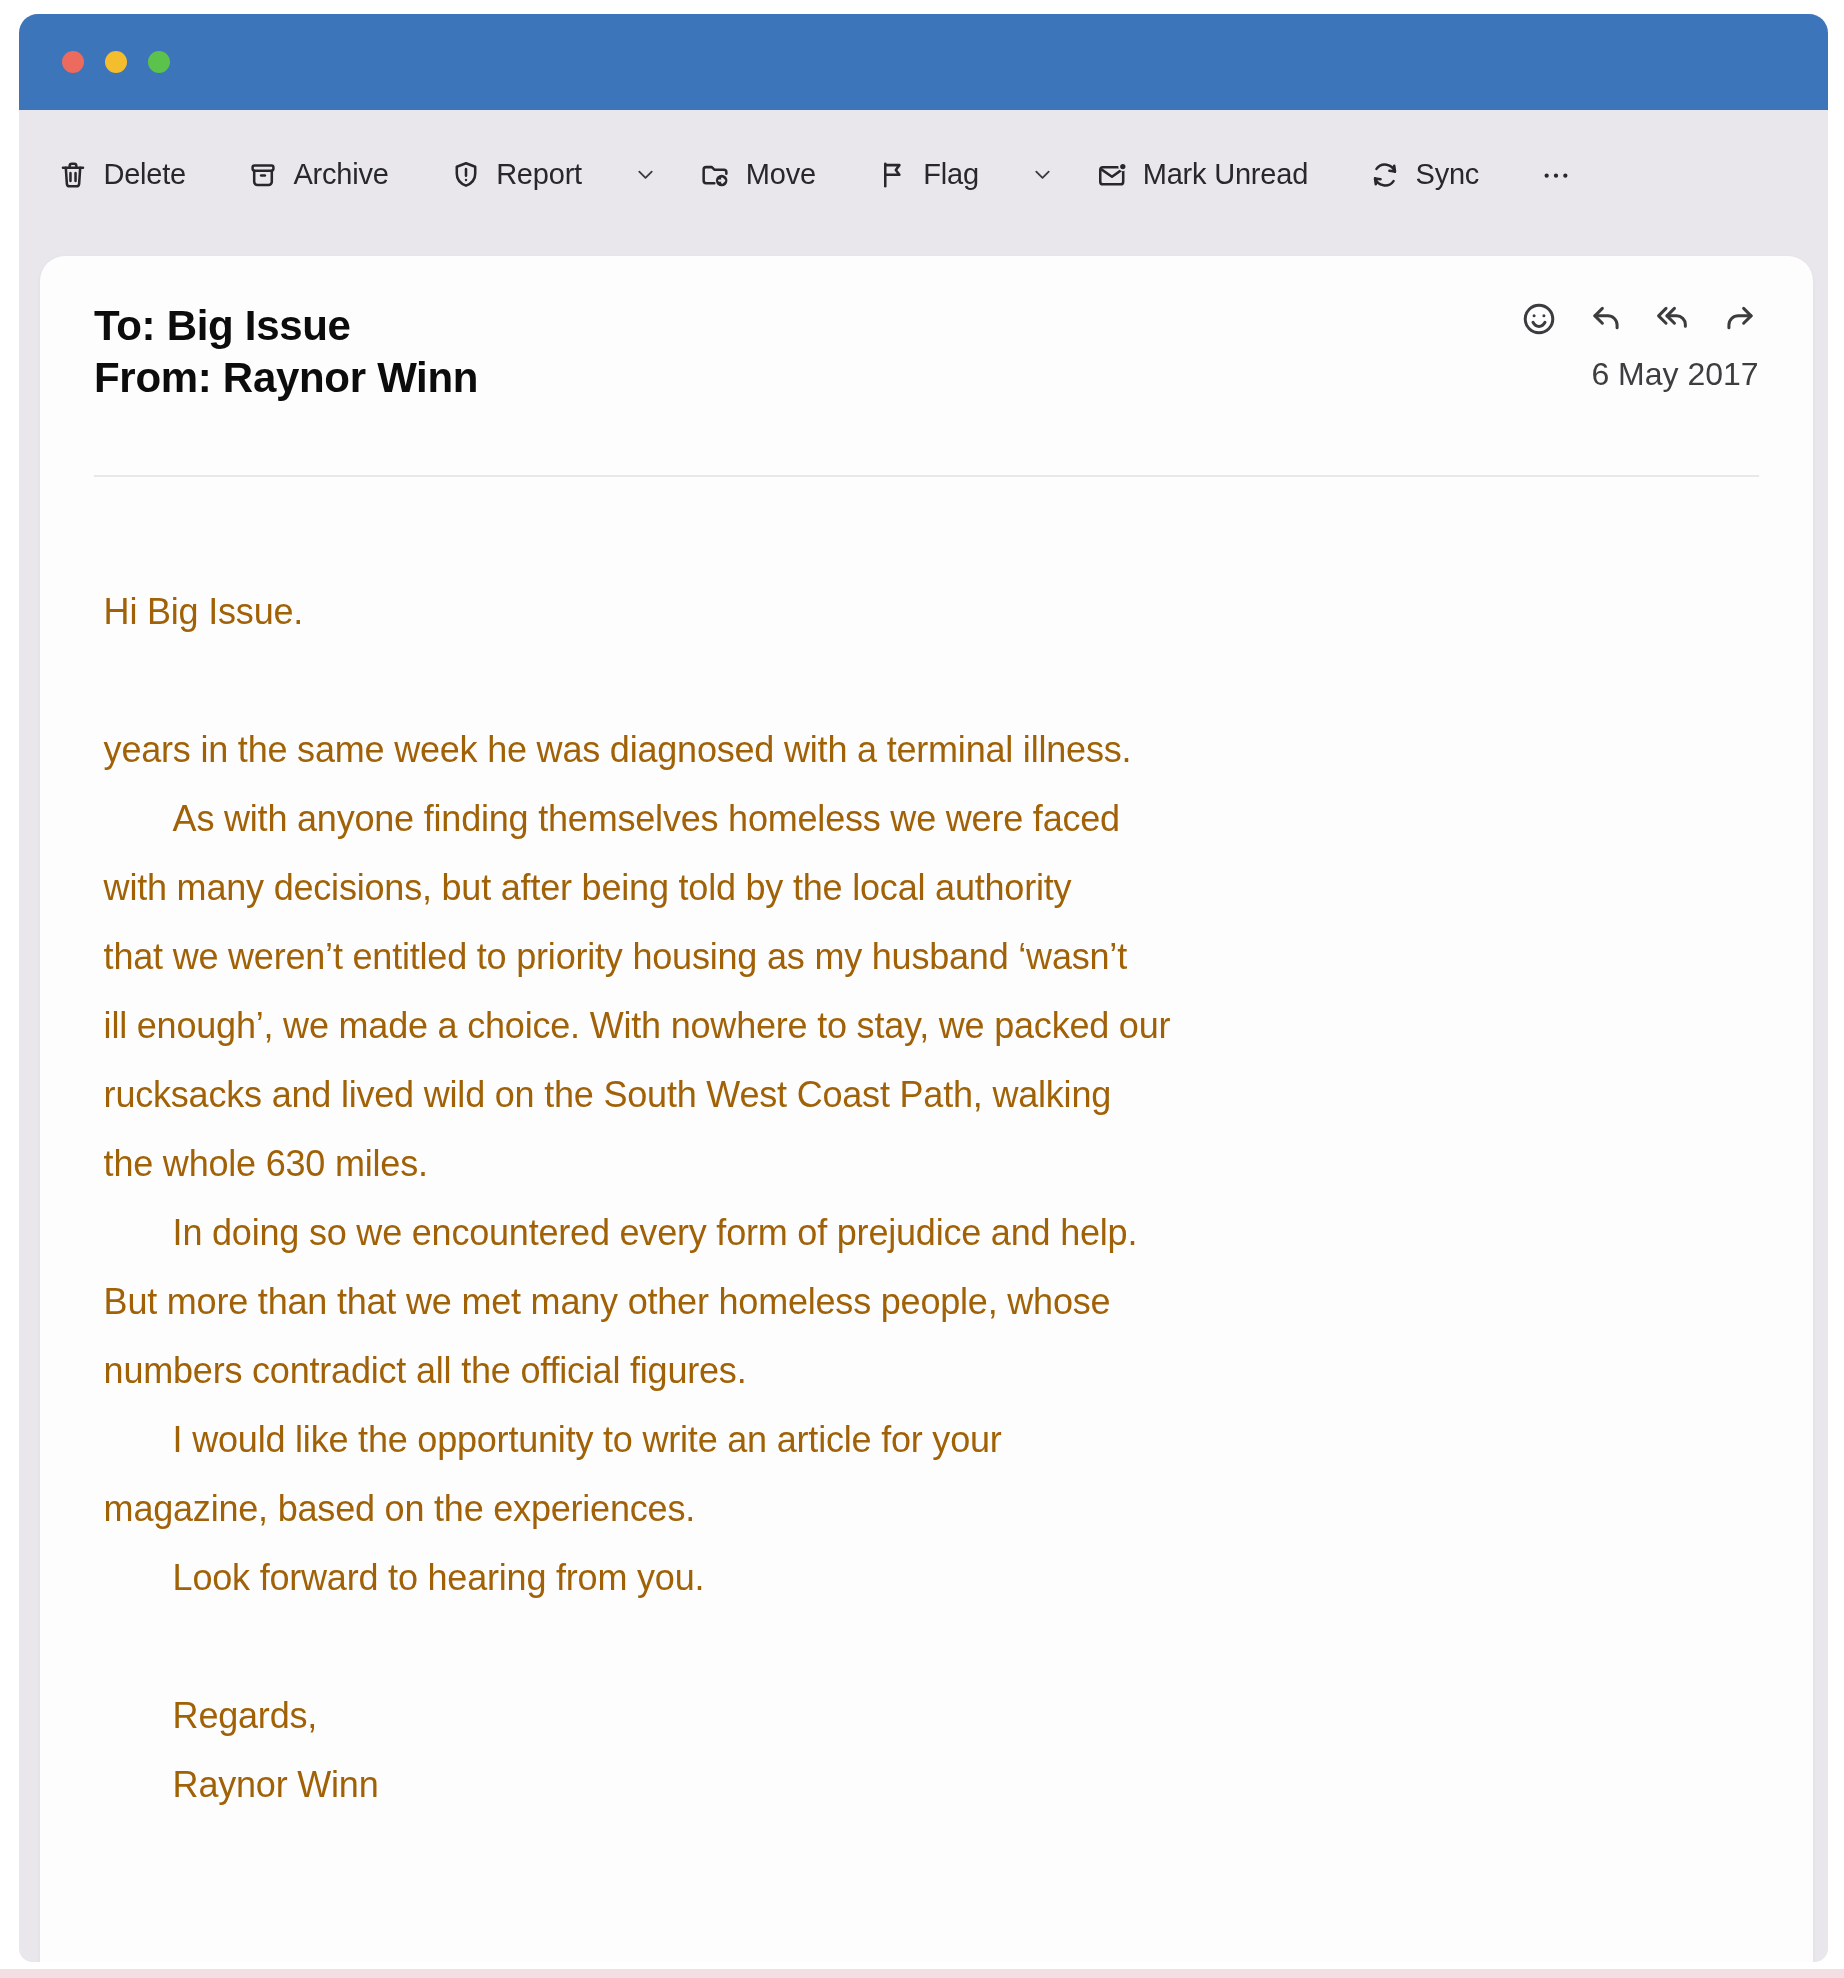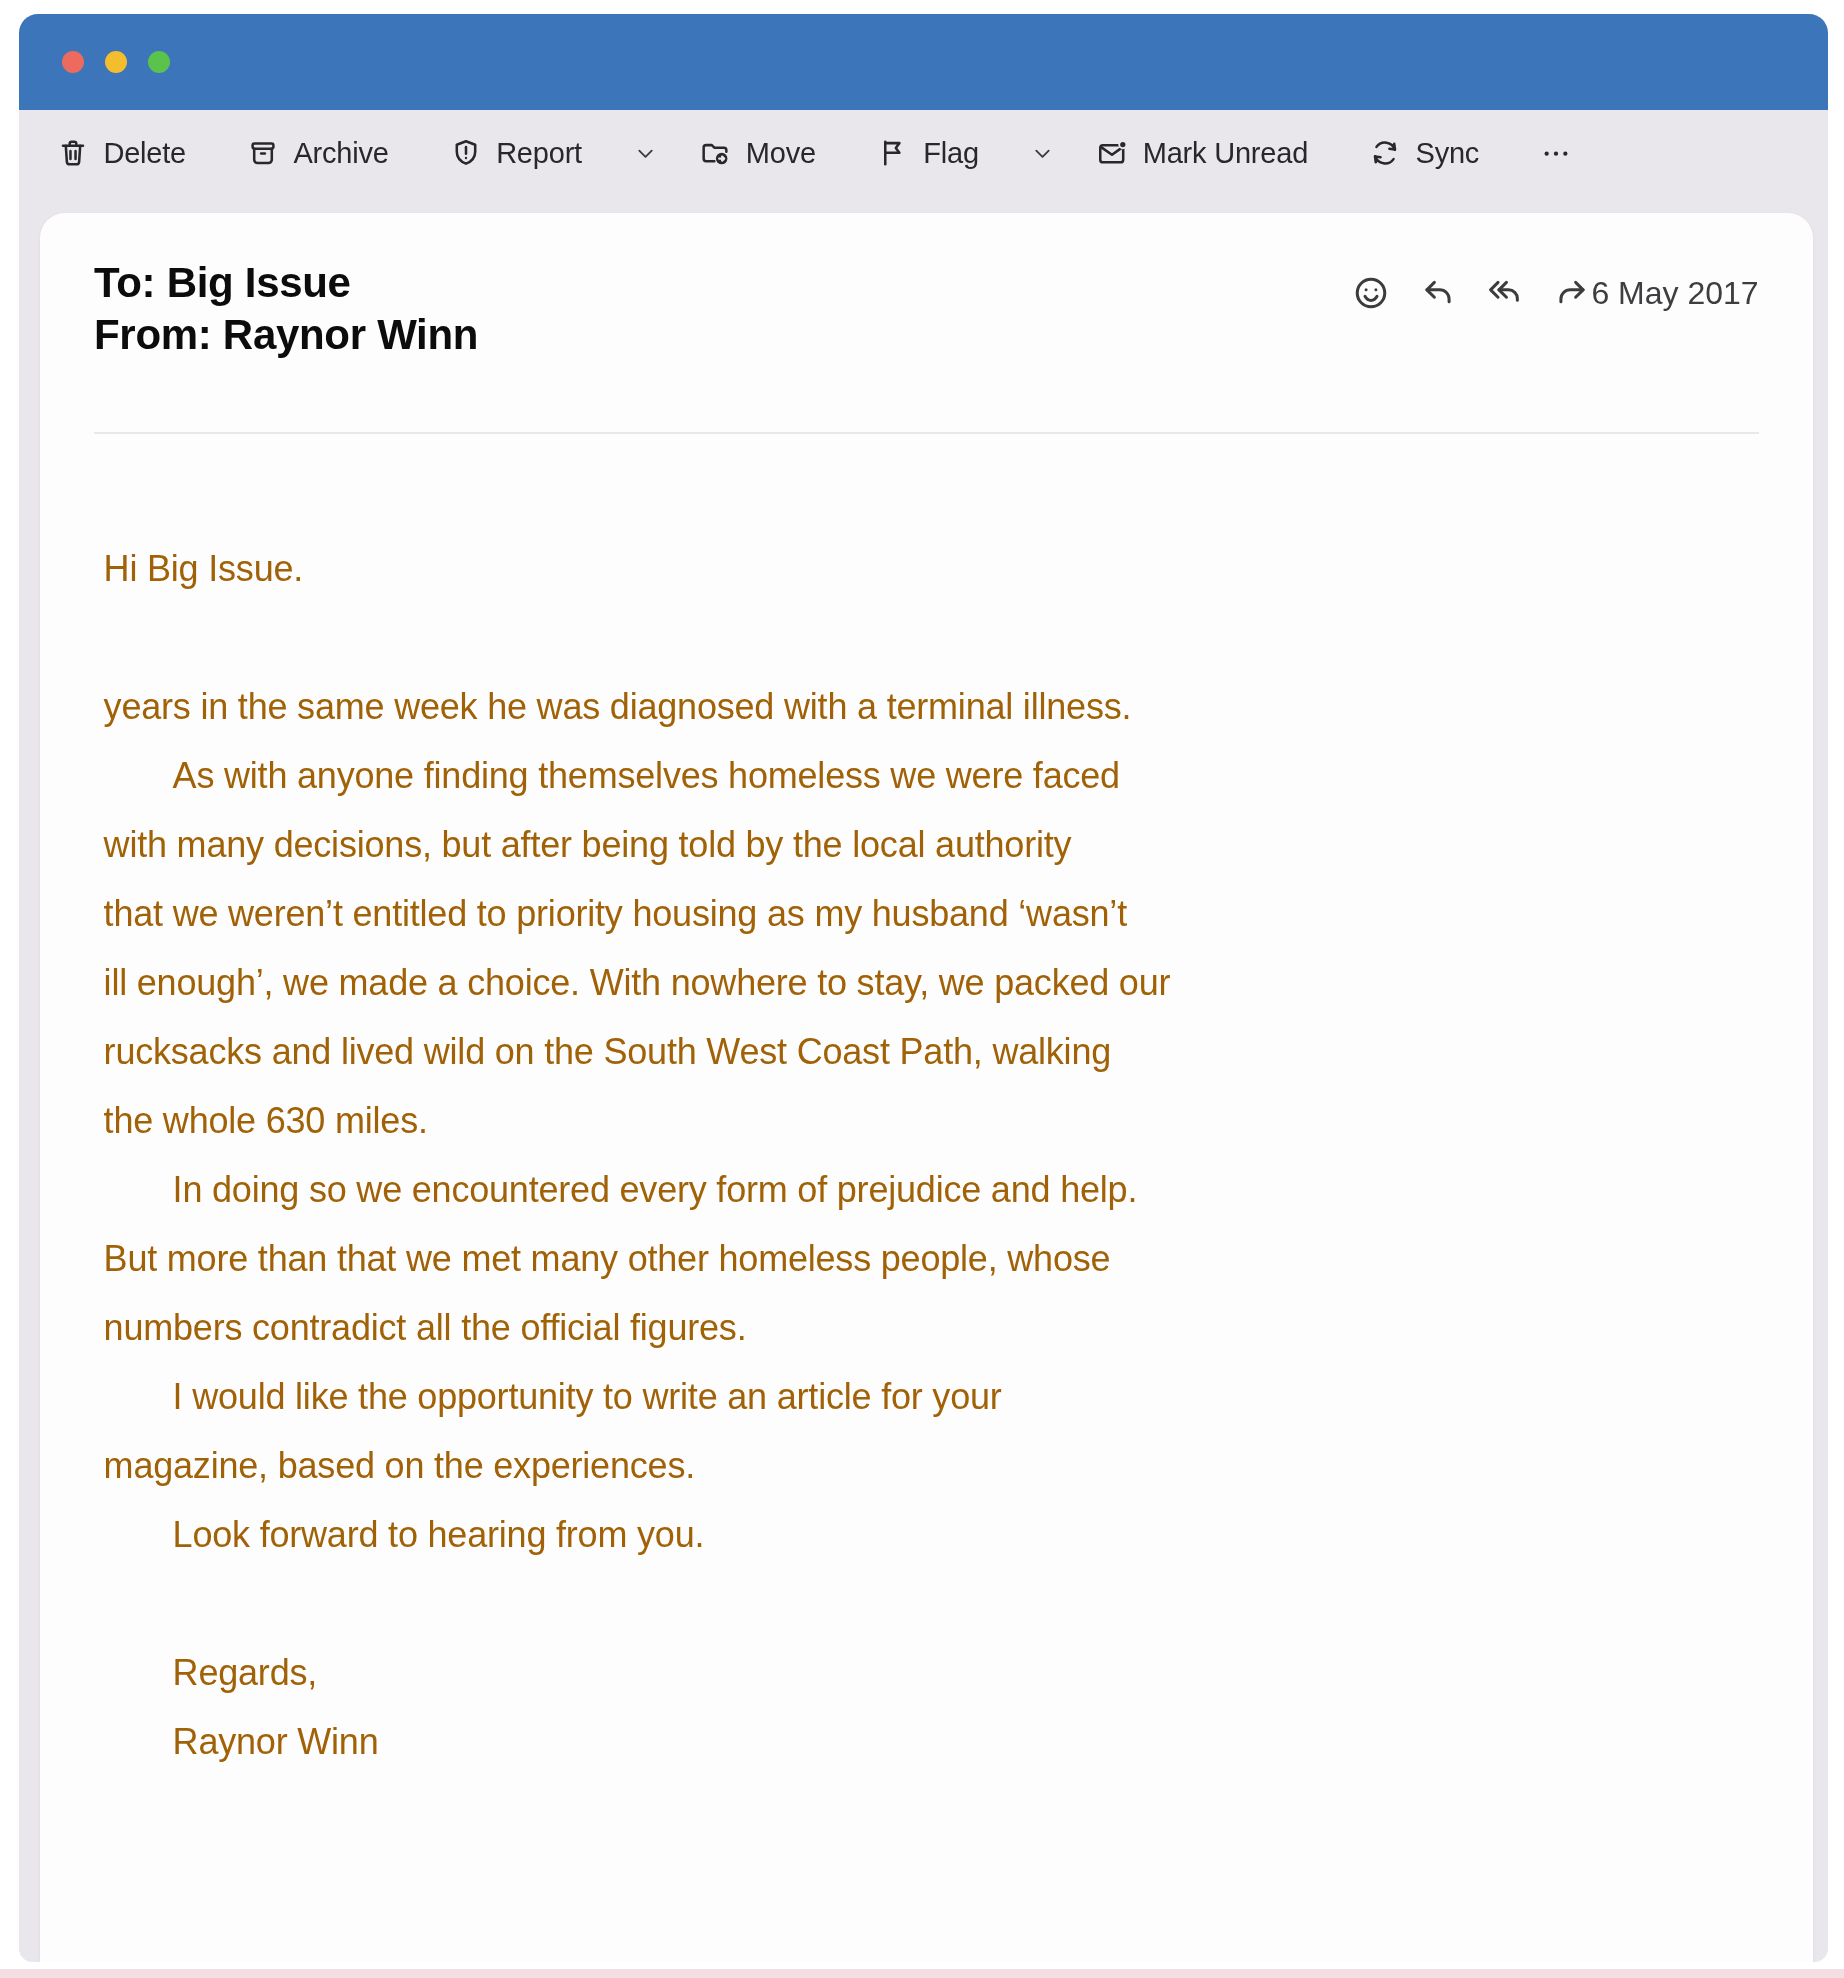--- a/index.html
+++ b/index.html
@@ -9,35 +9,35 @@
 
   
   .window { position:absolute; left:19px; top:14.4px; width:1809px; height:1948px;
             background:#e9e6ec; border-radius:19px 19px 13.4px 13.4px; overflow:hidden; }
 
   .titlebar { height:96px; background:#3d75ba; display:flex; align-items:center; padding-left:43px; }
   .lights { display:flex; gap:21px; }
   .light { width:22px; height:22px; border-radius:50%; }
 
   
-  .toolbar { height:103px; display:flex; align-items:center; padding:0 0 17.3px 38px; gap:61px; }
+  .toolbar { height:146px; display:flex; align-items:center; padding:0 0 17.3px 38px; gap:61px; }
   .tb { display:flex; align-items:center; gap:14.4px; background:none; border:none; cursor:pointer;
         color:#28282a; font-family:inherit; font-size:29px; font-weight:500; letter-spacing:-0.2px; }
   .tb svg.ic { width:32px; height:32px; display:block; }
   .tb .chev { width:23px; height:23px; margin-left:19px; display:block; color:#3a3a3c; }
   svg.ic, svg.chev, svg.act-ic { fill:none; stroke:currentColor; stroke-width:1.9;
         stroke-linecap:round; stroke-linejoin:round; }
 
   
   .card { margin:0 15.4px 14.4px 21px; height:1964px; background:#fdfdfe; border-radius:25px;
           padding:44px 54px 0 54px; box-shadow:0 1px 3.8px rgba(40,40,60,.05); }
 
   .hdr { display:flex; justify-content:space-between; align-items:flex-start; }
   .hdr-left { font-size:42px; font-weight:700; color:#0c0c0c; line-height:52px; letter-spacing:-0.3px; }
-  .hdr-right { display:flex; flex-direction:row; align-items:flex-end; }
+  .hdr-right { display:flex; flex-direction:column; align-items:flex-end; }
   .actions { display:flex; gap:29px; color:#3c3c3e; }
   .act-btn { background:none; border:none; cursor:pointer; color:#3c3c3e; padding:0; }
   .act-btn svg { width:38px; height:38px; display:block; }
   .date { margin-top:17.3px; font-size:32px; color:#3e3e40; letter-spacing:0; }
 
   .divider { border:none; height:1.9px; background:#e8e7e9; margin-top:71px; }
 
   
   .email-body { margin:100px 0 0 9.6px; color:#a16207; font-size:36px; line-height:69px;
                 letter-spacing:-0.2px; }

